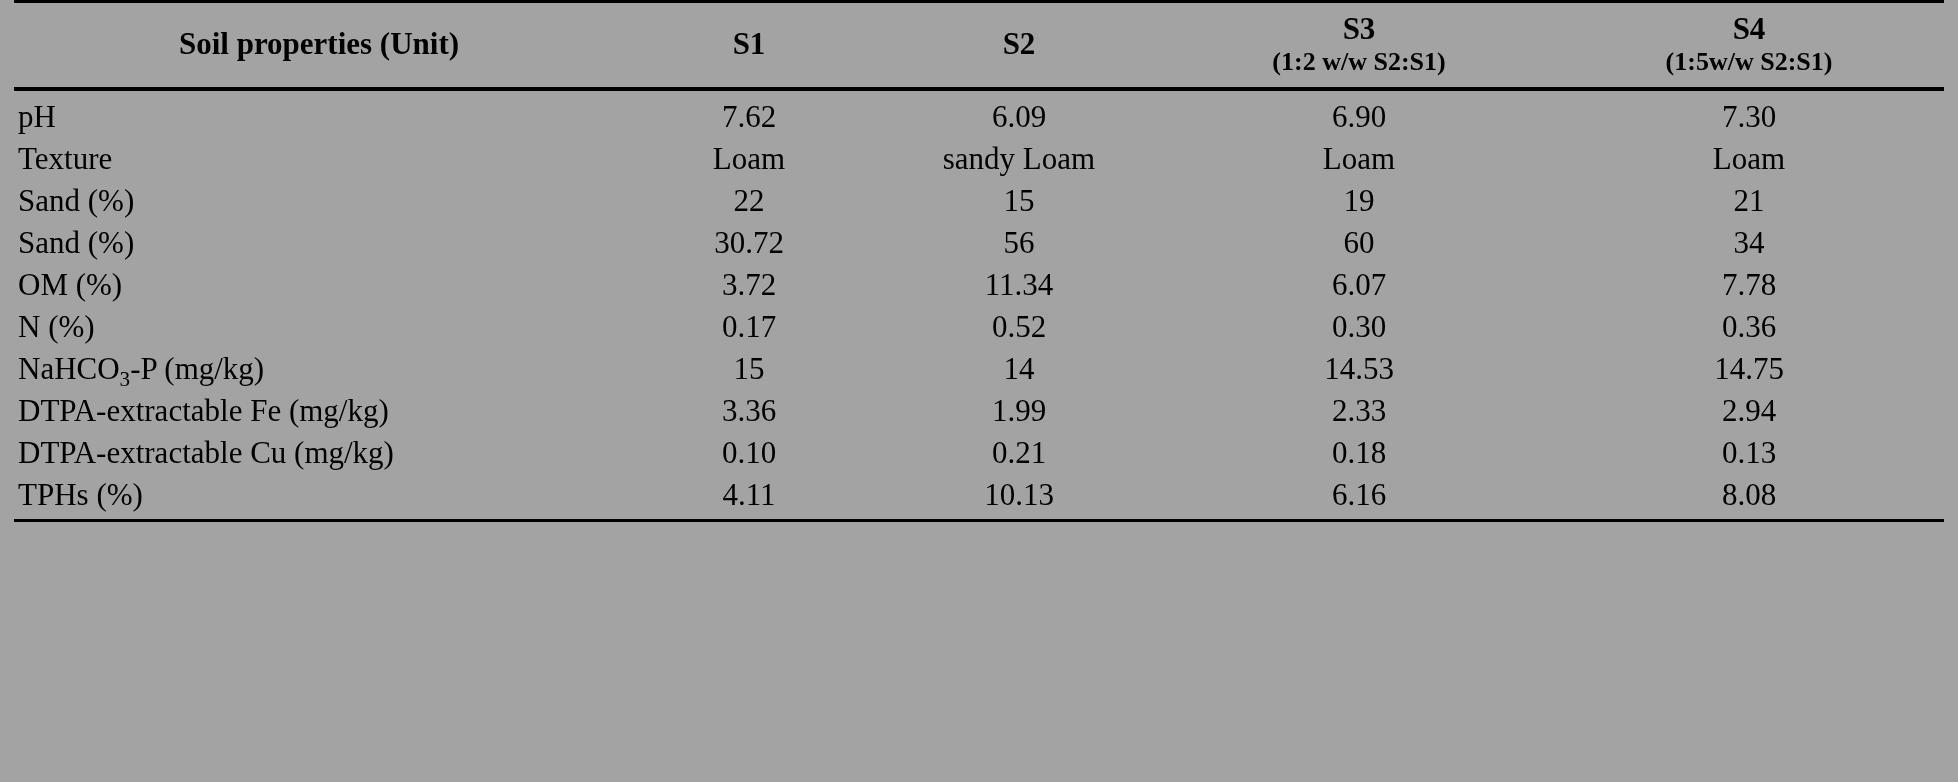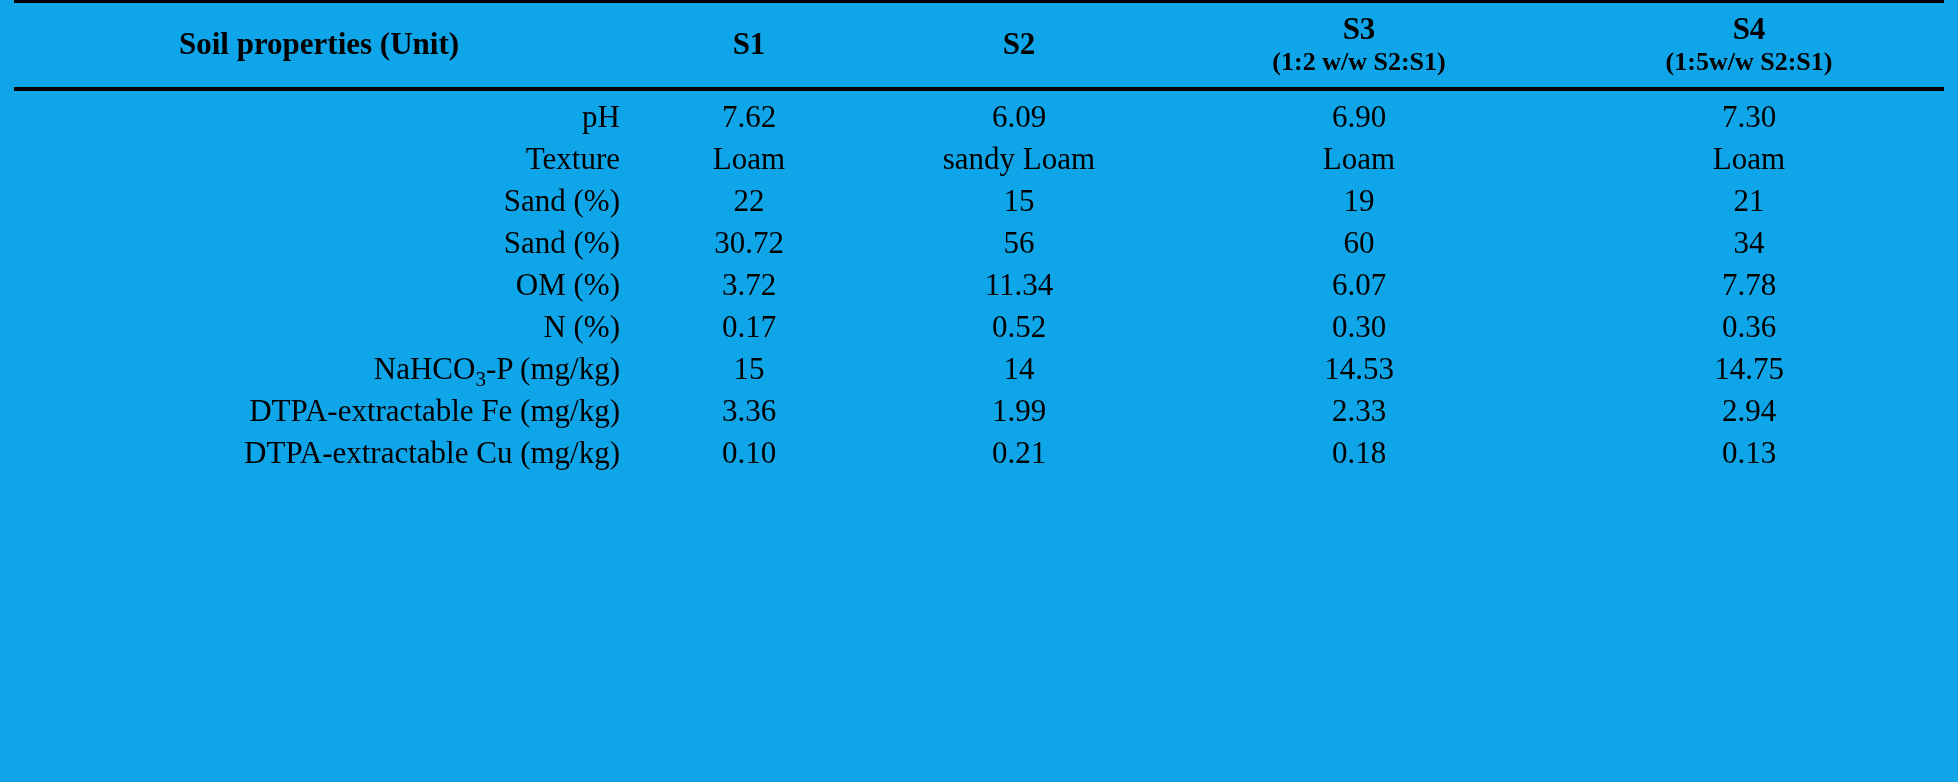--- a/index.html
+++ b/index.html
@@ -10,21 +10,21 @@
   body {
     width: 1958px;
     font-family: "Liberation Serif", "DejaVu Serif", serif;
     color: #000000;
   }
   .page {
     width: 1958px;
     min-height: 782px;
     box-sizing: border-box;
     padding: 0;
-    background: #0ea5e9;
+    background: #a3a3a3;
   }
   table.soil-table {
     width: 1930px;
     margin: 0 14px;
     border-collapse: collapse;
     table-layout: fixed;
   }
   table.soil-table col.c0 { width: 610px; }
   table.soil-table col.c1 { width: 250px; }
   table.soil-table col.c2 { width: 290px; }
@@ -60,21 +60,21 @@
   }
   tbody tr.last-row td {
     border-bottom: 3px solid #000;
     padding-bottom: 9px;
   }
   sub {
     font-size: 0.68em;
     vertical-align: sub;
     line-height: 0;
   }
-  .prop-cell { text-align: right; }
+  .prop-cell { text-align: left; }
 </style>
 </head>
 <body>
 
 <div class="page">
   <table class="soil-table">
     <colgroup>
       <col class="c0">
         <col class="c1">
         <col class="c2">
@@ -159,15 +159,22 @@
           <td>2.33</td>
           <td>2.94</td>
         </tr>
         <tr>
           <td class="prop-cell">DTPA-extractable Cu (mg/kg)</td>
           <td>0.10</td>
           <td>0.21</td>
           <td>0.18</td>
           <td>0.13</td>
         </tr>
+        <tr class="last-row">
+          <td class="prop-cell">TPHs (%)</td>
+          <td>4.11</td>
+          <td>10.13</td>
+          <td>6.16</td>
+          <td>8.08</td>
+        </tr>
       </tbody>
   </table>
 </div>
 
 </body></html>

